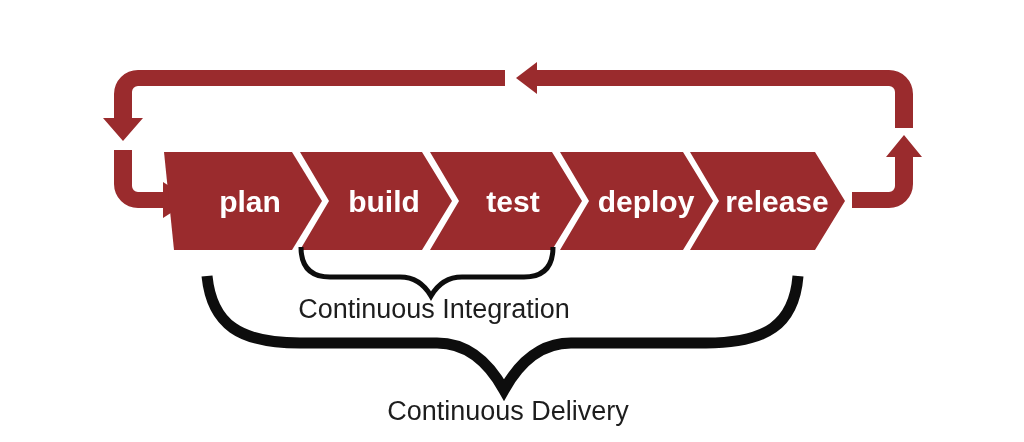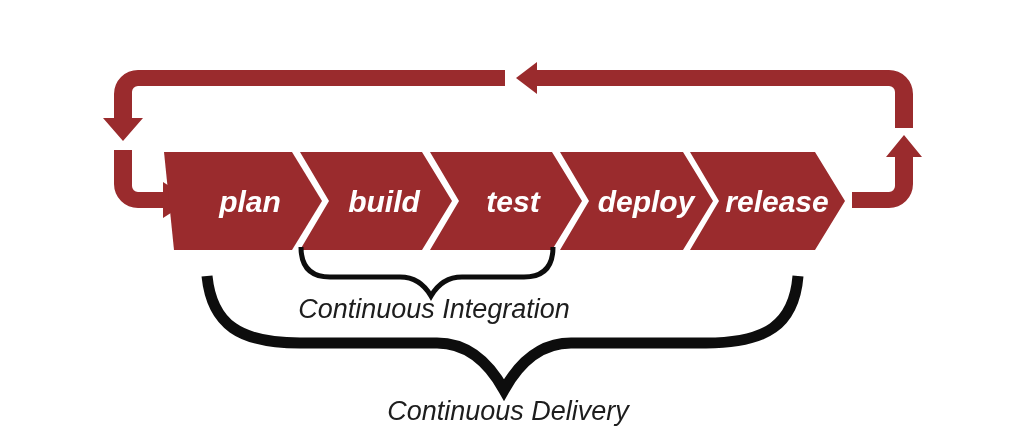--- a/index.html
+++ b/index.html
@@ -7,21 +7,20 @@
     padding: 0;
     background: #ffffff;
   }
   .canvas {
     position: relative;
     width: 1024px;
     height: 442px;
     background: #ffffff;
     overflow: hidden;
     font-family: "Liberation Sans", "DejaVu Sans", sans-serif;
-    font-style: italic;
   }
   .diagram-svg {
     position: absolute;
     left: 0;
     top: 0;
     width: 1024px;
     height: 442px;
     display: block;
   }
   .stage-label {

